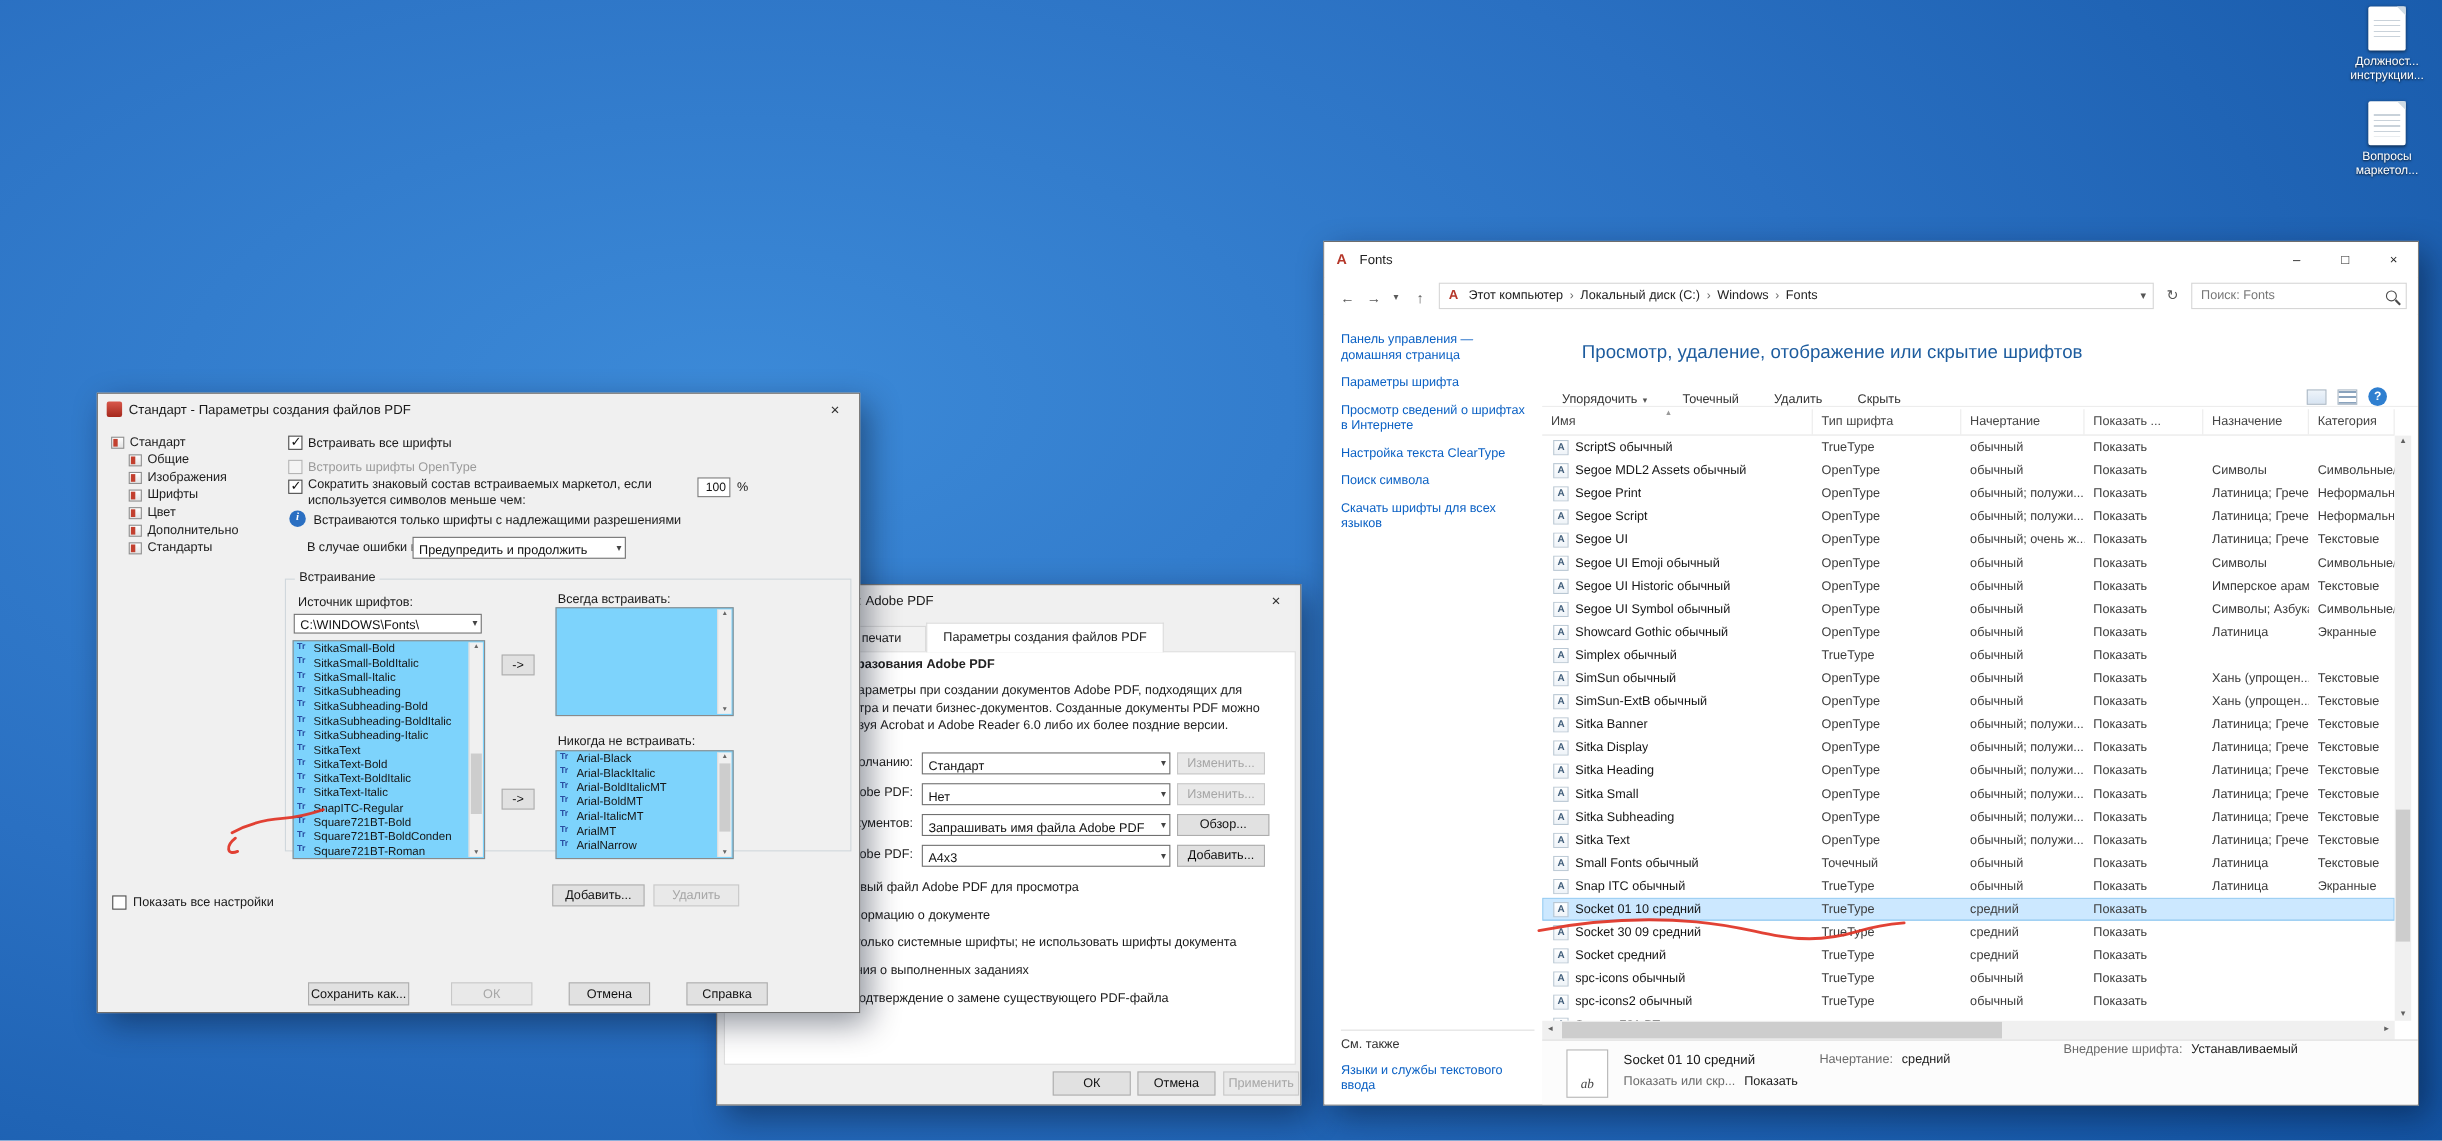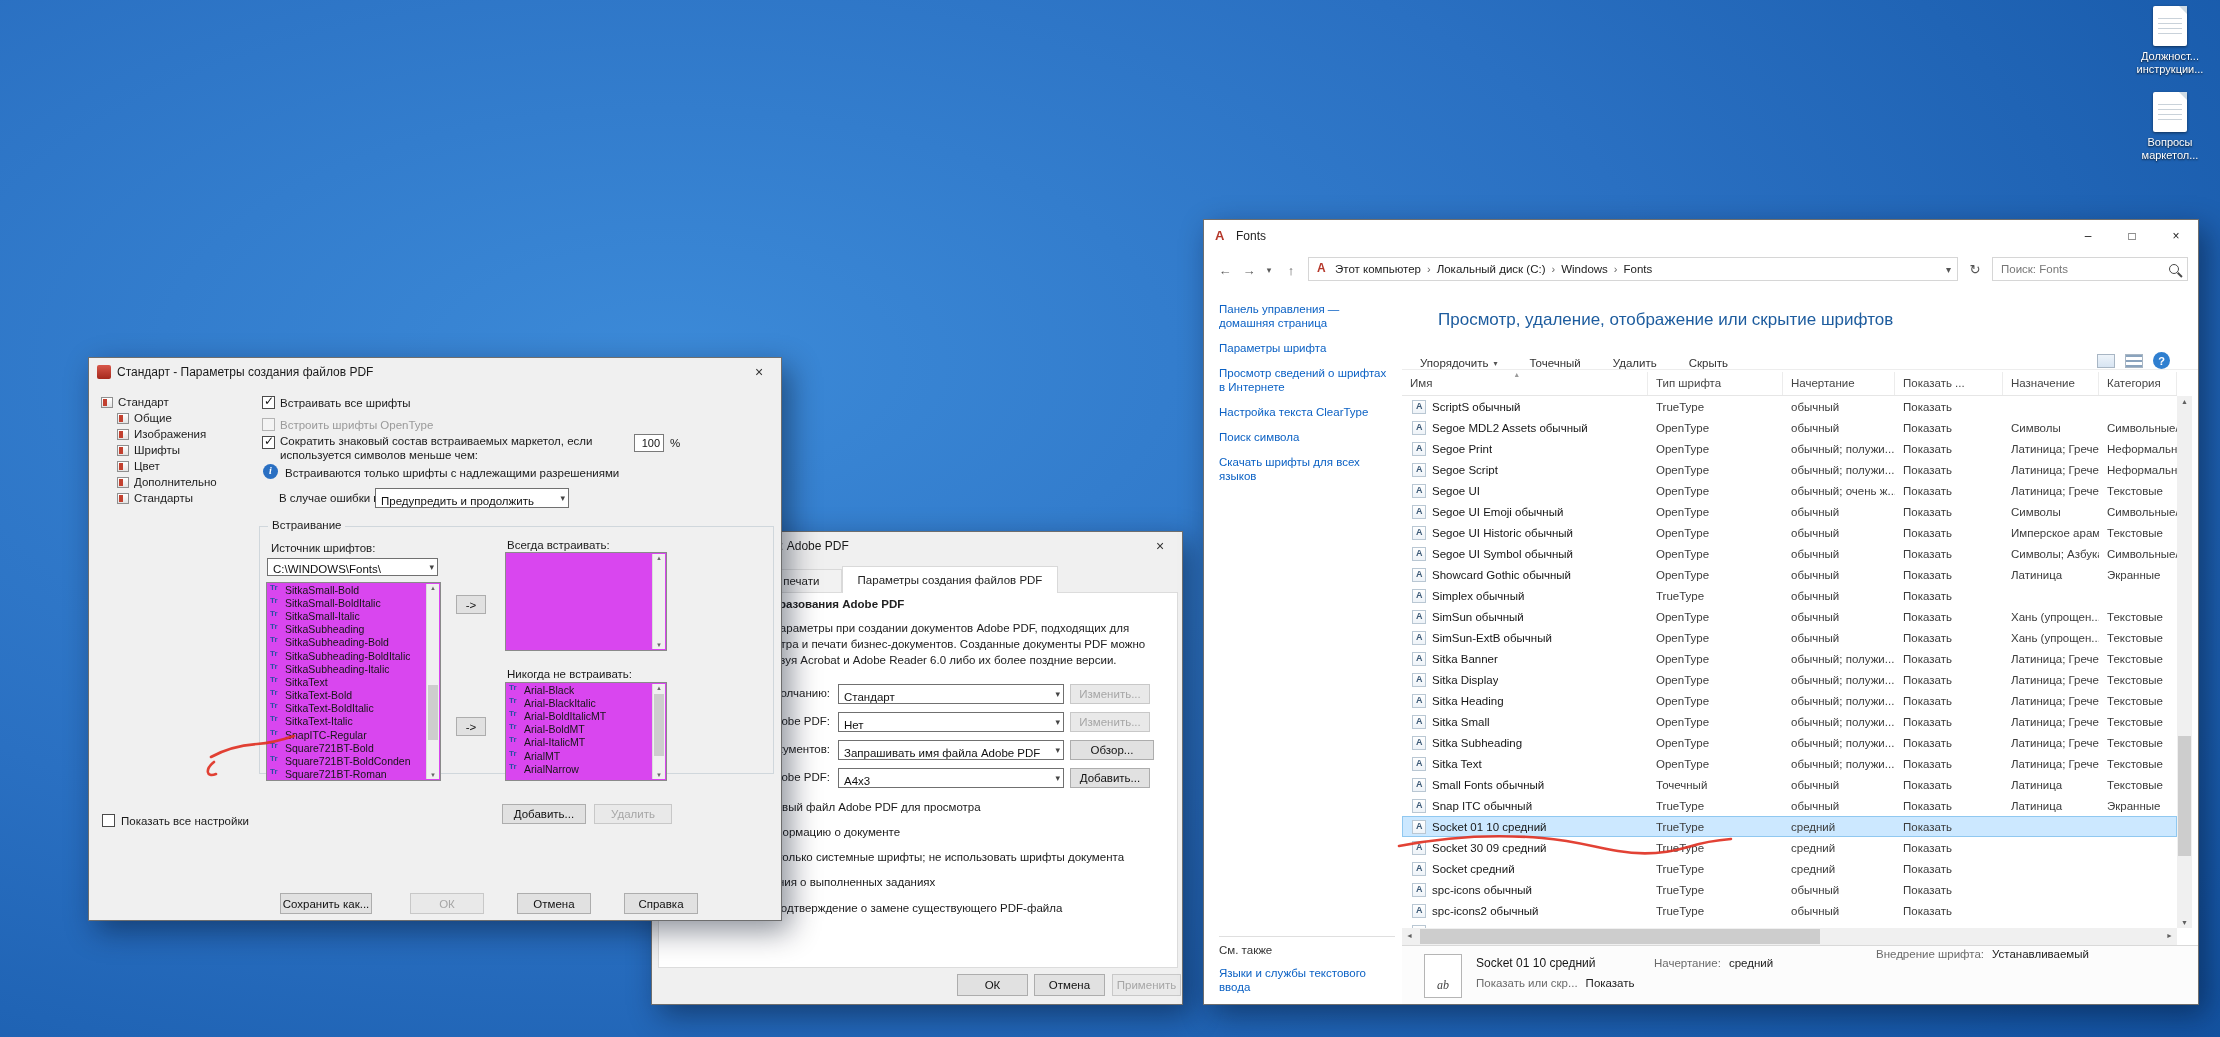--- a/index.html
+++ b/index.html
@@ -26,21 +26,21 @@
 .btn.disabled{color:#a6a6a6;border-color:#c8c8c8;background:#e9e9e9}
 .valuebox{position:absolute;background:#fff;border:1px solid #7a7a7a;font-size:11px;color:#111;text-align:right;padding:2px 3px 12px 0}
 .info-ico{position:absolute;width:15px;height:15px;border-radius:50%;background:#2a6fc2}
 .info-ico::after{content:"i";color:#fff;position:absolute;left:6px;top:1px;font:italic bold 10px "Liberation Serif","DejaVu Serif",serif}
 .groupbox{position:absolute;border:1px solid #d0d7dc}
 .group-title{position:absolute;top:-8px;left:8px;background:#f0f0f0;padding:0 4px;font-size:11.5px;color:#1a1a1a}
 .tree-item{display:flex;align-items:center;gap:5px;height:16px;font-size:11.5px;color:#1c1c1c;margin-left:16px;cursor:pointer;white-space:nowrap}
 .tree-item[data-index="0"]{margin-left:0}
 .tree-ico{flex:none;width:12px;height:11px;border:1px solid #8f8f8f;background:linear-gradient(#fff,#e3e3e3);position:relative}
 .tree-ico::after{content:"";position:absolute;left:1px;top:1px;width:4px;height:7px;background:#c2402f}
-.listbox{position:absolute;background:#d946ef;border:1px solid #8a8a8a;overflow:hidden;padding-right:30px}
+.listbox{position:absolute;background:#7dd3fc;border:1px solid #8a8a8a;overflow:hidden;padding-right:30px}
 .lb-item{height:13.2px;display:flex;align-items:center;gap:4px;padding-left:3px;font-size:10.5px;color:#161616;white-space:nowrap;cursor:pointer}
 .tt-ico{flex:none;width:11px;height:10px;position:relative}
 .tt-ico::before{content:"Tr";position:absolute;left:0;top:-2px;font-size:8px;font-weight:bold;color:#2a4fa2}
 .lb-txt{overflow:hidden}
 .lb-scroll{position:absolute;top:1px;bottom:1px;right:1px;width:13px;background:#f0f0f0;border-left:1px solid #dcdcdc}
 .lb-scroll::before{content:"▲";position:absolute;top:1px;left:0;right:0;text-align:center;font-size:6px;color:#666}
 .lb-scroll::after{content:"▼";position:absolute;bottom:1px;left:0;right:0;text-align:center;font-size:6px;color:#666}
 .lb-thumb{position:absolute;left:1px;right:1px;background:#cdcdcd}
 
 .tab{position:absolute;background:#f2f2f2;border:1px solid #d9d9d9;border-bottom:none;display:flex;align-items:center;justify-content:center;font-size:11.5px;color:#222;z-index:1;cursor:pointer;white-space:nowrap;overflow:hidden}

